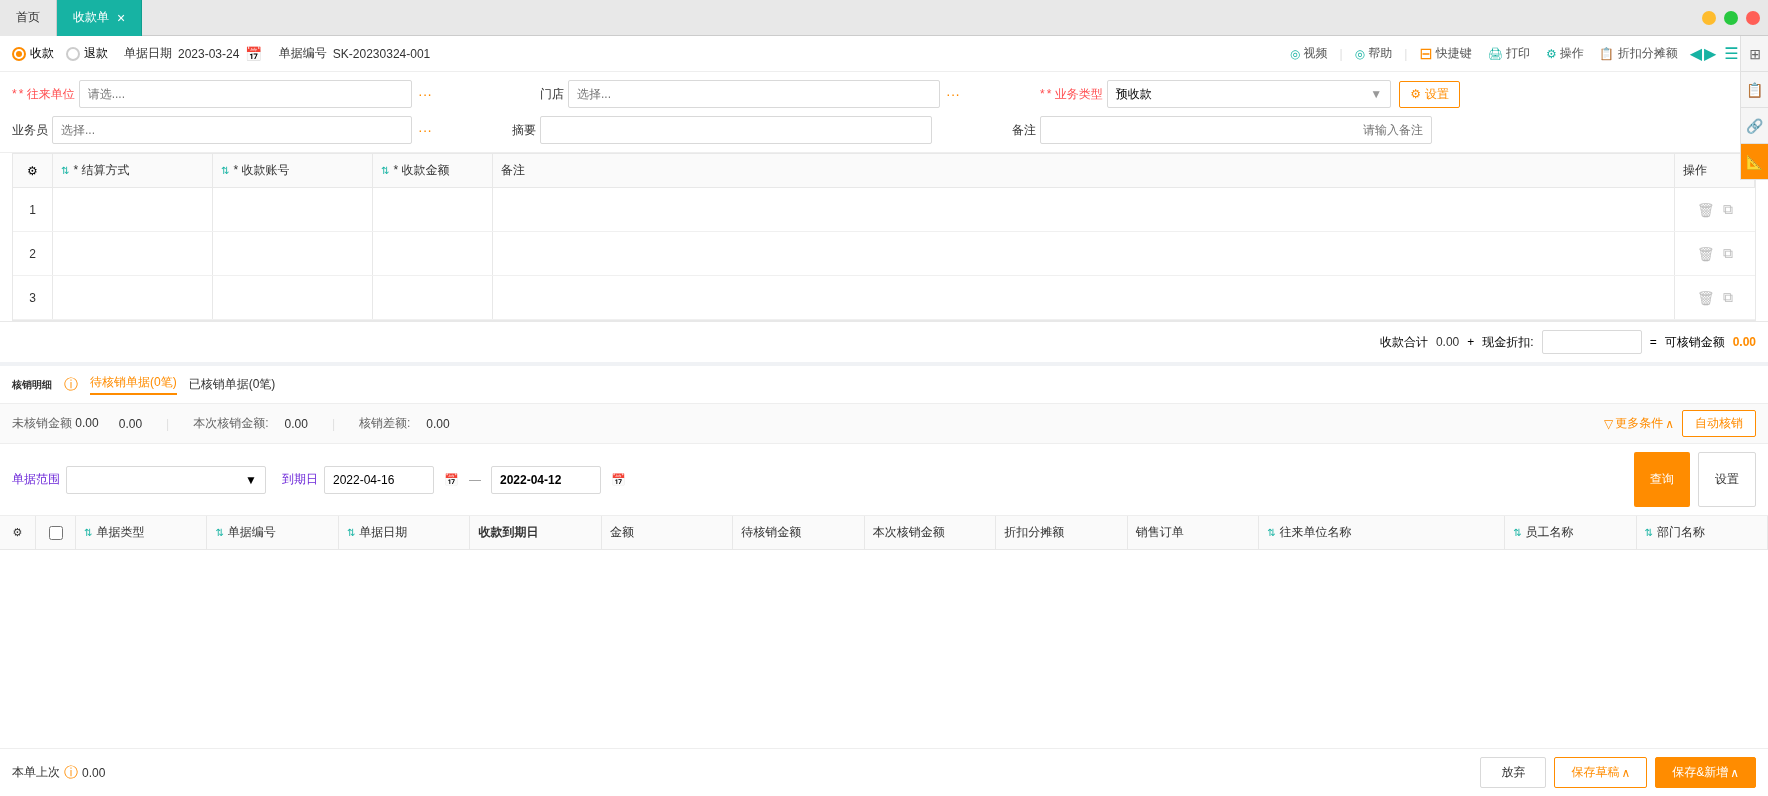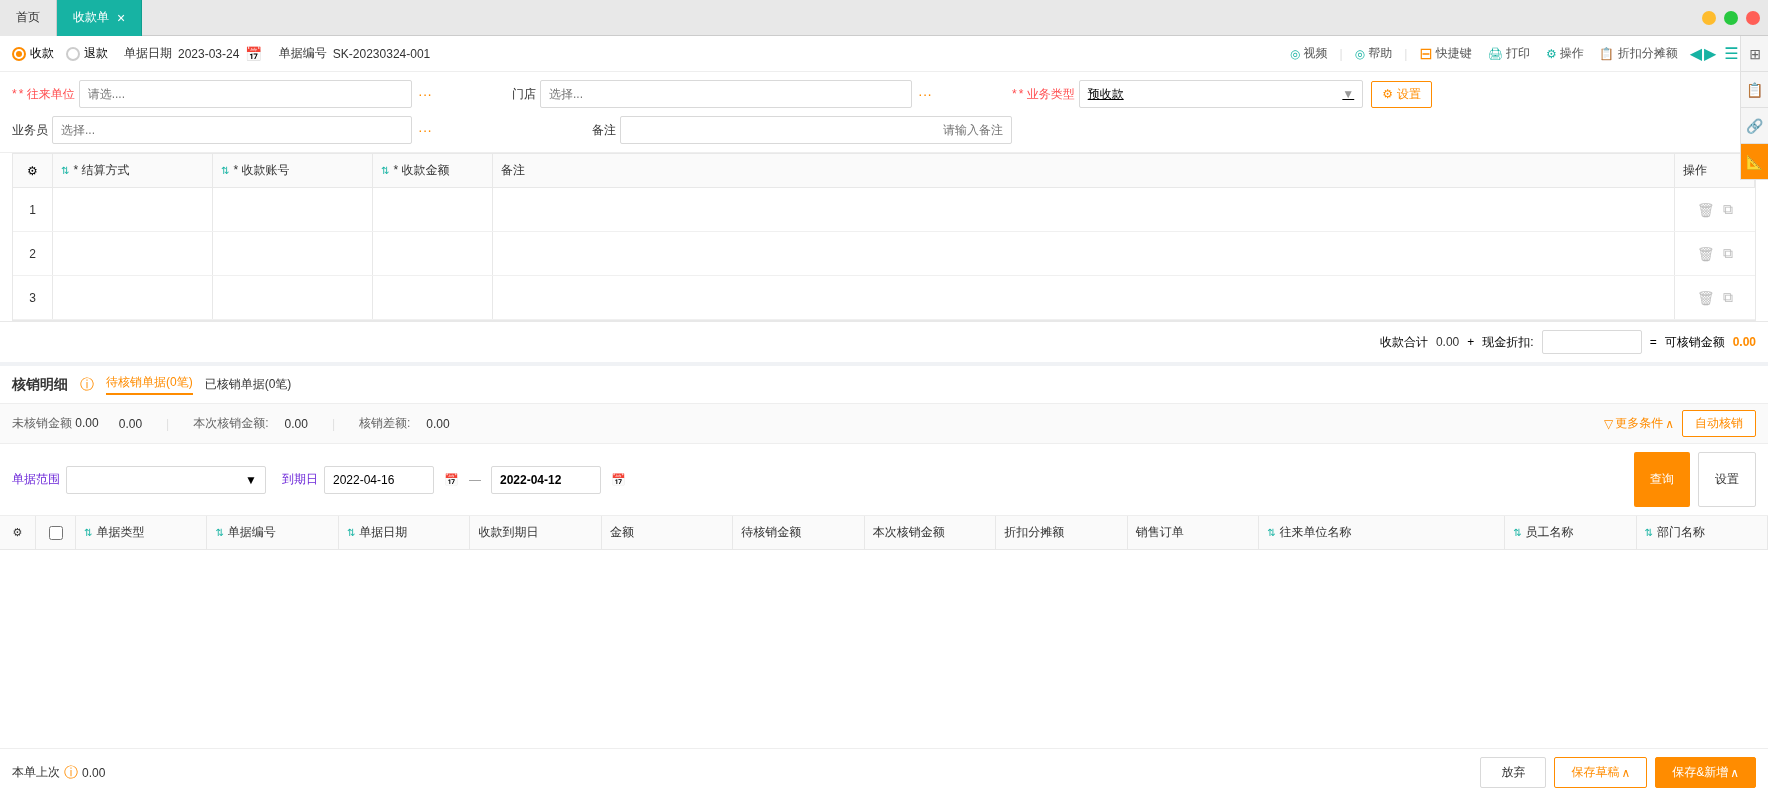--- a/index.html
+++ b/index.html
@@ -141,21 +141,21 @@
 
     
     .verify-section {
       background: #fff; border-top: 4px solid #f0f2f5;
       flex: 1; display: flex; flex-direction: column; overflow: hidden;
     }
     .verify-header {
       display: flex; align-items: center; gap: 12px;
       padding: 8px 12px; border-bottom: 1px solid #eee;
     }
-    .verify-title { font-size: 14px; font-weight: bold; color: #333; }
+    .verify-title { font-size: 10px; font-weight: bold; color: #333; }
     .verify-info-icon { color: #ff8c00; cursor: pointer; font-size: 14px; }
     .verify-tab { display: flex; align-items: center; gap: 4px; cursor: pointer; }
     .verify-tab-active { color: #ff8c00; border-bottom: 2px solid #ff8c00; padding-bottom: 2px; }
 
     .verify-stats {
       display: flex; align-items: center; gap: 16px;
       padding: 6px 12px; border-bottom: 1px solid #eee; background: #fafafa;
     }
     .verify-stat { color: #333; }
     .verify-stat-label { color: #666; }
@@ -330,51 +330,55 @@
     <div class="form-row">
 
       <div class="form-field" style="flex: 2; max-width: 420px;">
         <span class="required-star">*</span>
         <span class="field-label-normal" style="color:#ff4d4f; margin-right:4px;">* 往来单位</span>
         <input type="text" class="field-input" style="flex: 1 1 0%;" placeholder="请选....">
         <span class="field-more">···</span>
       </div>
       <div style="width:80px;"></div>
 
-      <div class="form-field" style="flex: 2; max-width: 420px;">
+      <div class="form-field" style="flex: 2; max-width: 420px; margin-left: 28px;">
         <span class="field-label-normal" style="margin-right:4px;">门店</span>
         <input type="text" class="field-input" style="flex: 1 1 0%;" placeholder="选择...">
         <span class="field-more">···</span>
       </div>
       <div style="width:80px;"></div>
 
       <div class="form-field" style="flex:2; max-width: 420px; align-items: center;">
         <span class="required-star">*</span>
         <span class="field-label-normal" style="color:#ff4d4f; margin-right:4px;">* 业务类型</span>
-        <div class="dropdown-field" style="flex:1;text-decoration:underline;">
+        <div class="dropdown-field" style="flex:1;">
           <span class="dropdown-value">预收款</span>
           <span class="dropdown-arrow">▼</span>
         </div>
         <div style="width:8px;"></div>
         <button class="settings-btn">
           <span>⚙</span>
           <span>设置</span>
         </button>
       </div>
     </div>
 
     <div class="form-row">
 
       <div class="form-field" style="flex: 2; max-width: 420px;">
         <span class="field-label-normal" style="margin-right:4px;">业务员</span>
         <input type="text" class="field-input" style="flex: 1 1 0%;" placeholder="选择...">
         <span class="field-more">···</span>
       </div>
       <div style="width:80px;"></div>
 
+      <div class="form-field" style="flex: 2; max-width: 420px;">
+        <span class="field-label-normal" style="margin-right:4px;">摘要</span>
+        <input type="text" class="field-input" style="flex: 1 1 0%;">
+      </div>
       <div style="width:80px;"></div>
 
       <div class="form-field" style="flex:2; max-width: 420px;">
         <span class="field-label-normal" style="margin-right:4px;">备注</span>
         <input type="text" class="field-input" style="flex: 1 1 0%; text-align: right;" placeholder="请输入备注">
       </div>
     </div>
   </div>
 
   <div class="table-area">
@@ -522,21 +526,21 @@
           <span>单据类型</span>
         </div>
         <div class="vth" style="flex:1; min-width:130px;">
           <span class="th-sort">⇅</span>
           <span>单据编号</span>
         </div>
         <div class="vth" style="flex:1; min-width:100px;">
           <span class="th-sort">⇅</span>
           <span>单据日期</span>
         </div>
-        <div class="vth" style="flex:1; min-width:100px;">
+        <div class="vth" style="flex:1; min-width:100px;font-weight:bold;">
           <span>收款到期日</span>
         </div>
         <div class="vth" style="flex:1; min-width:80px;">
           <span>金额</span>
         </div>
         <div class="vth" style="flex:1; min-width:100px;">
           <span>待核销金额</span>
         </div>
         <div class="vth" style="flex:1; min-width:100px;">
           <span>本次核销金额</span>

